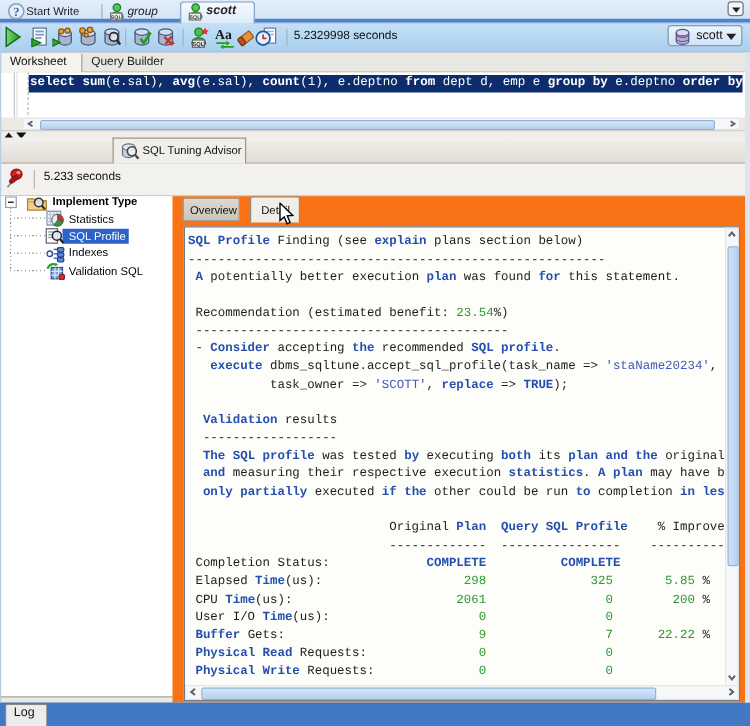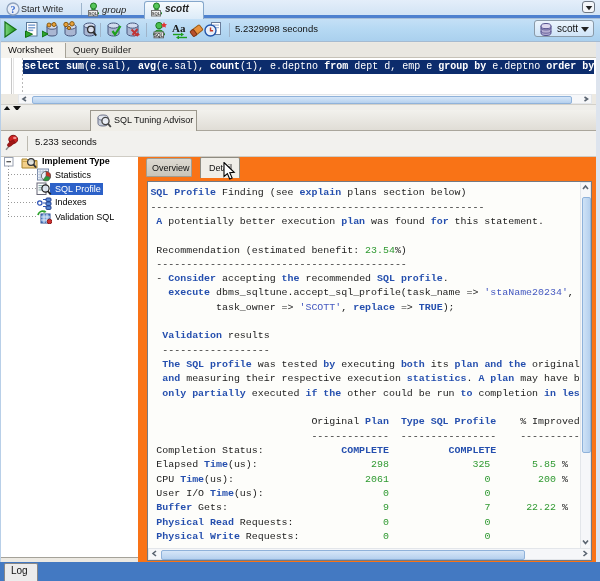--- a/index.html
+++ b/index.html
@@ -373,21 +373,21 @@
  - <b>Consider</b> accepting <b>the</b> recommended <b>SQL profile</b>.
    <b>execute</b> dbms_sqltune.accept_sql_profile(task_name =&gt; <span class="s">'staName20234'</span>,
            task_owner =&gt; <span class="s">'SCOTT'</span>, <b>replace</b> =&gt; <b>TRUE</b>);
 
   <b>Validation</b> results
   ------------------
   <b>The SQL profile</b> was tested <b>by</b> executing <b>both</b> its <b>plan and the</b> original plan
   <b>and</b> measuring their respective execution <b>statistics</b>. <b>A plan</b> may have been
   <b>only partially</b> executed <b>if the</b> other could be run <b>to</b> completion <b>in less</b> time.
 
-                           Original <b>Plan</b>  <b>Type SQL Profile</b>    % Improved
+                           Original <b>Plan</b>  <b>Query SQL Profile</b>    % Improved
                            -------------  ----------------    ----------
  Completion Status:             <b>COMPLETE</b>          <b>COMPLETE</b>
  Elapsed <b>Time</b>(us):                   <span class="g">298</span>              <span class="g">325</span>       <span class="g">5.85</span> %
  CPU <b>Time</b>(us):                      <span class="g">2061</span>                <span class="g">0</span>        <span class="g">200</span> %
  User I/O <b>Time</b>(us):                    <span class="g">0</span>                <span class="g">0</span>
  <b>Buffer</b> Gets:                          <span class="g">9</span>                <span class="g">7</span>      <span class="g">22.22</span> %
  <b>Physical Read</b> Requests:               <span class="g">0</span>                <span class="g">0</span>
  <b>Physical Write</b> Requests:              <span class="g">0</span>                <span class="g">0</span></div>
     <div class="sbtrack" style="right:0;top:0;width:11px;height:367px;">
       <div class="sbbtn" style="left:0;top:0;width:9px;height:11px;">

